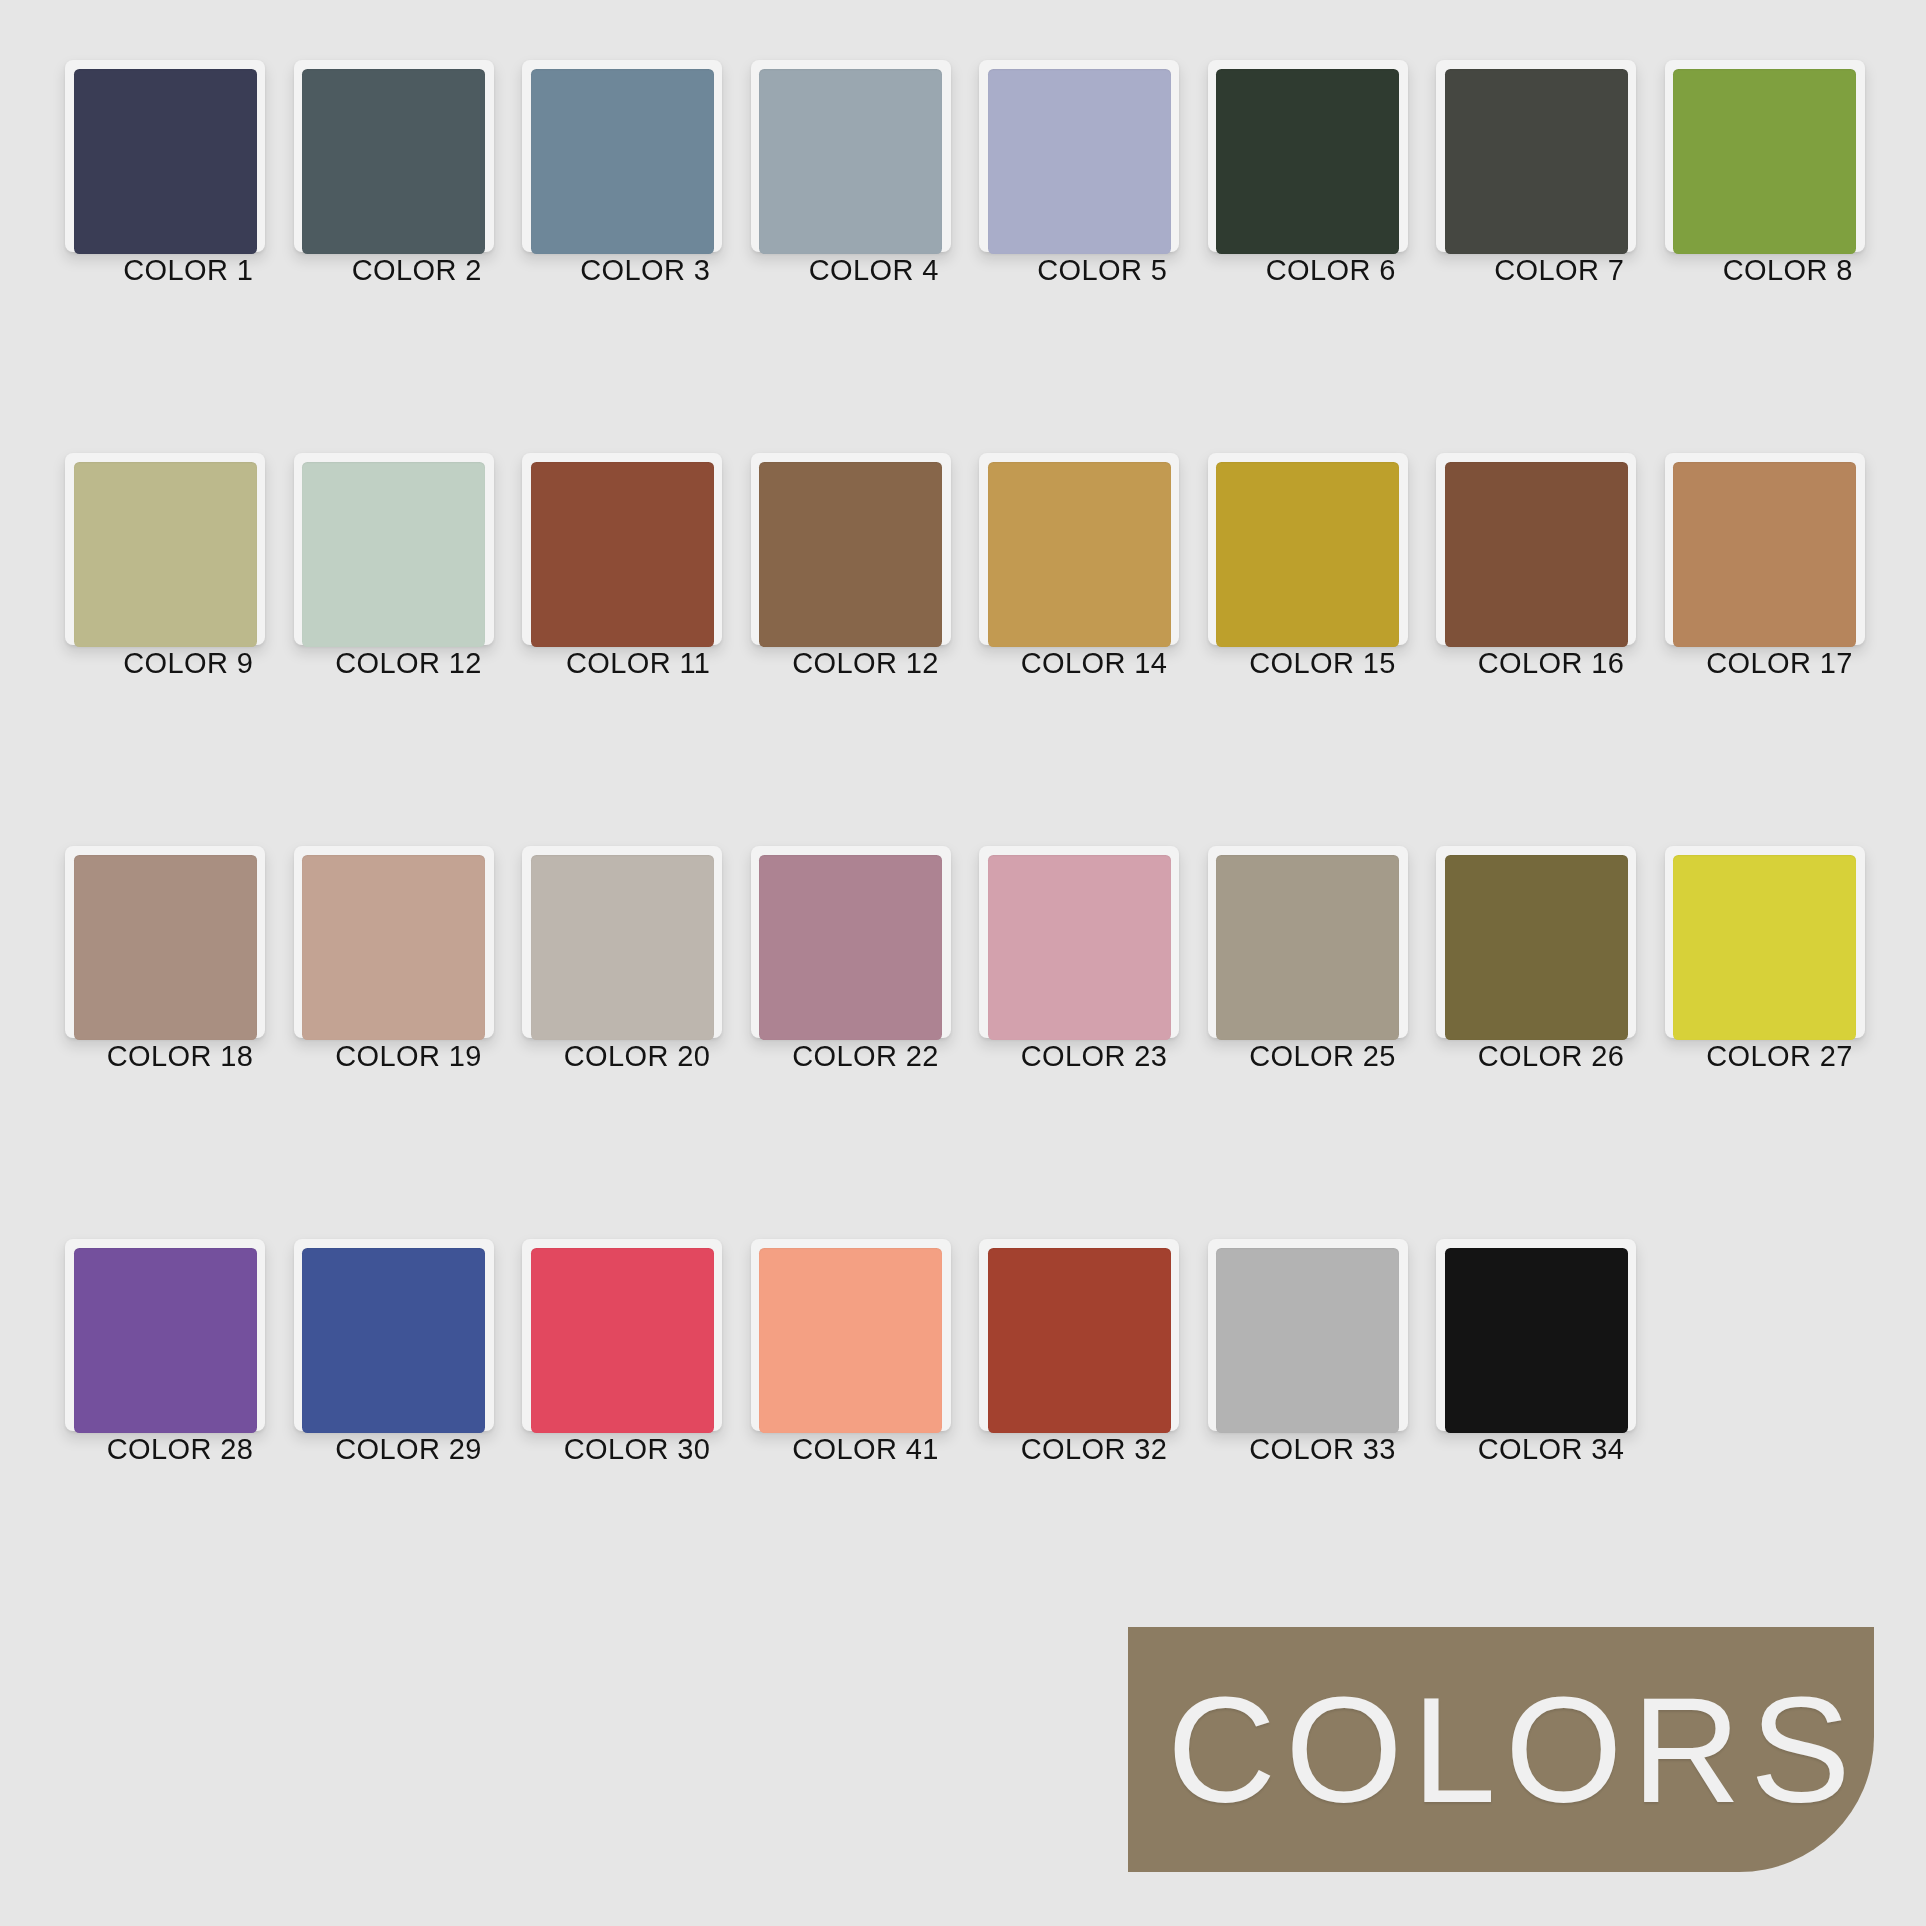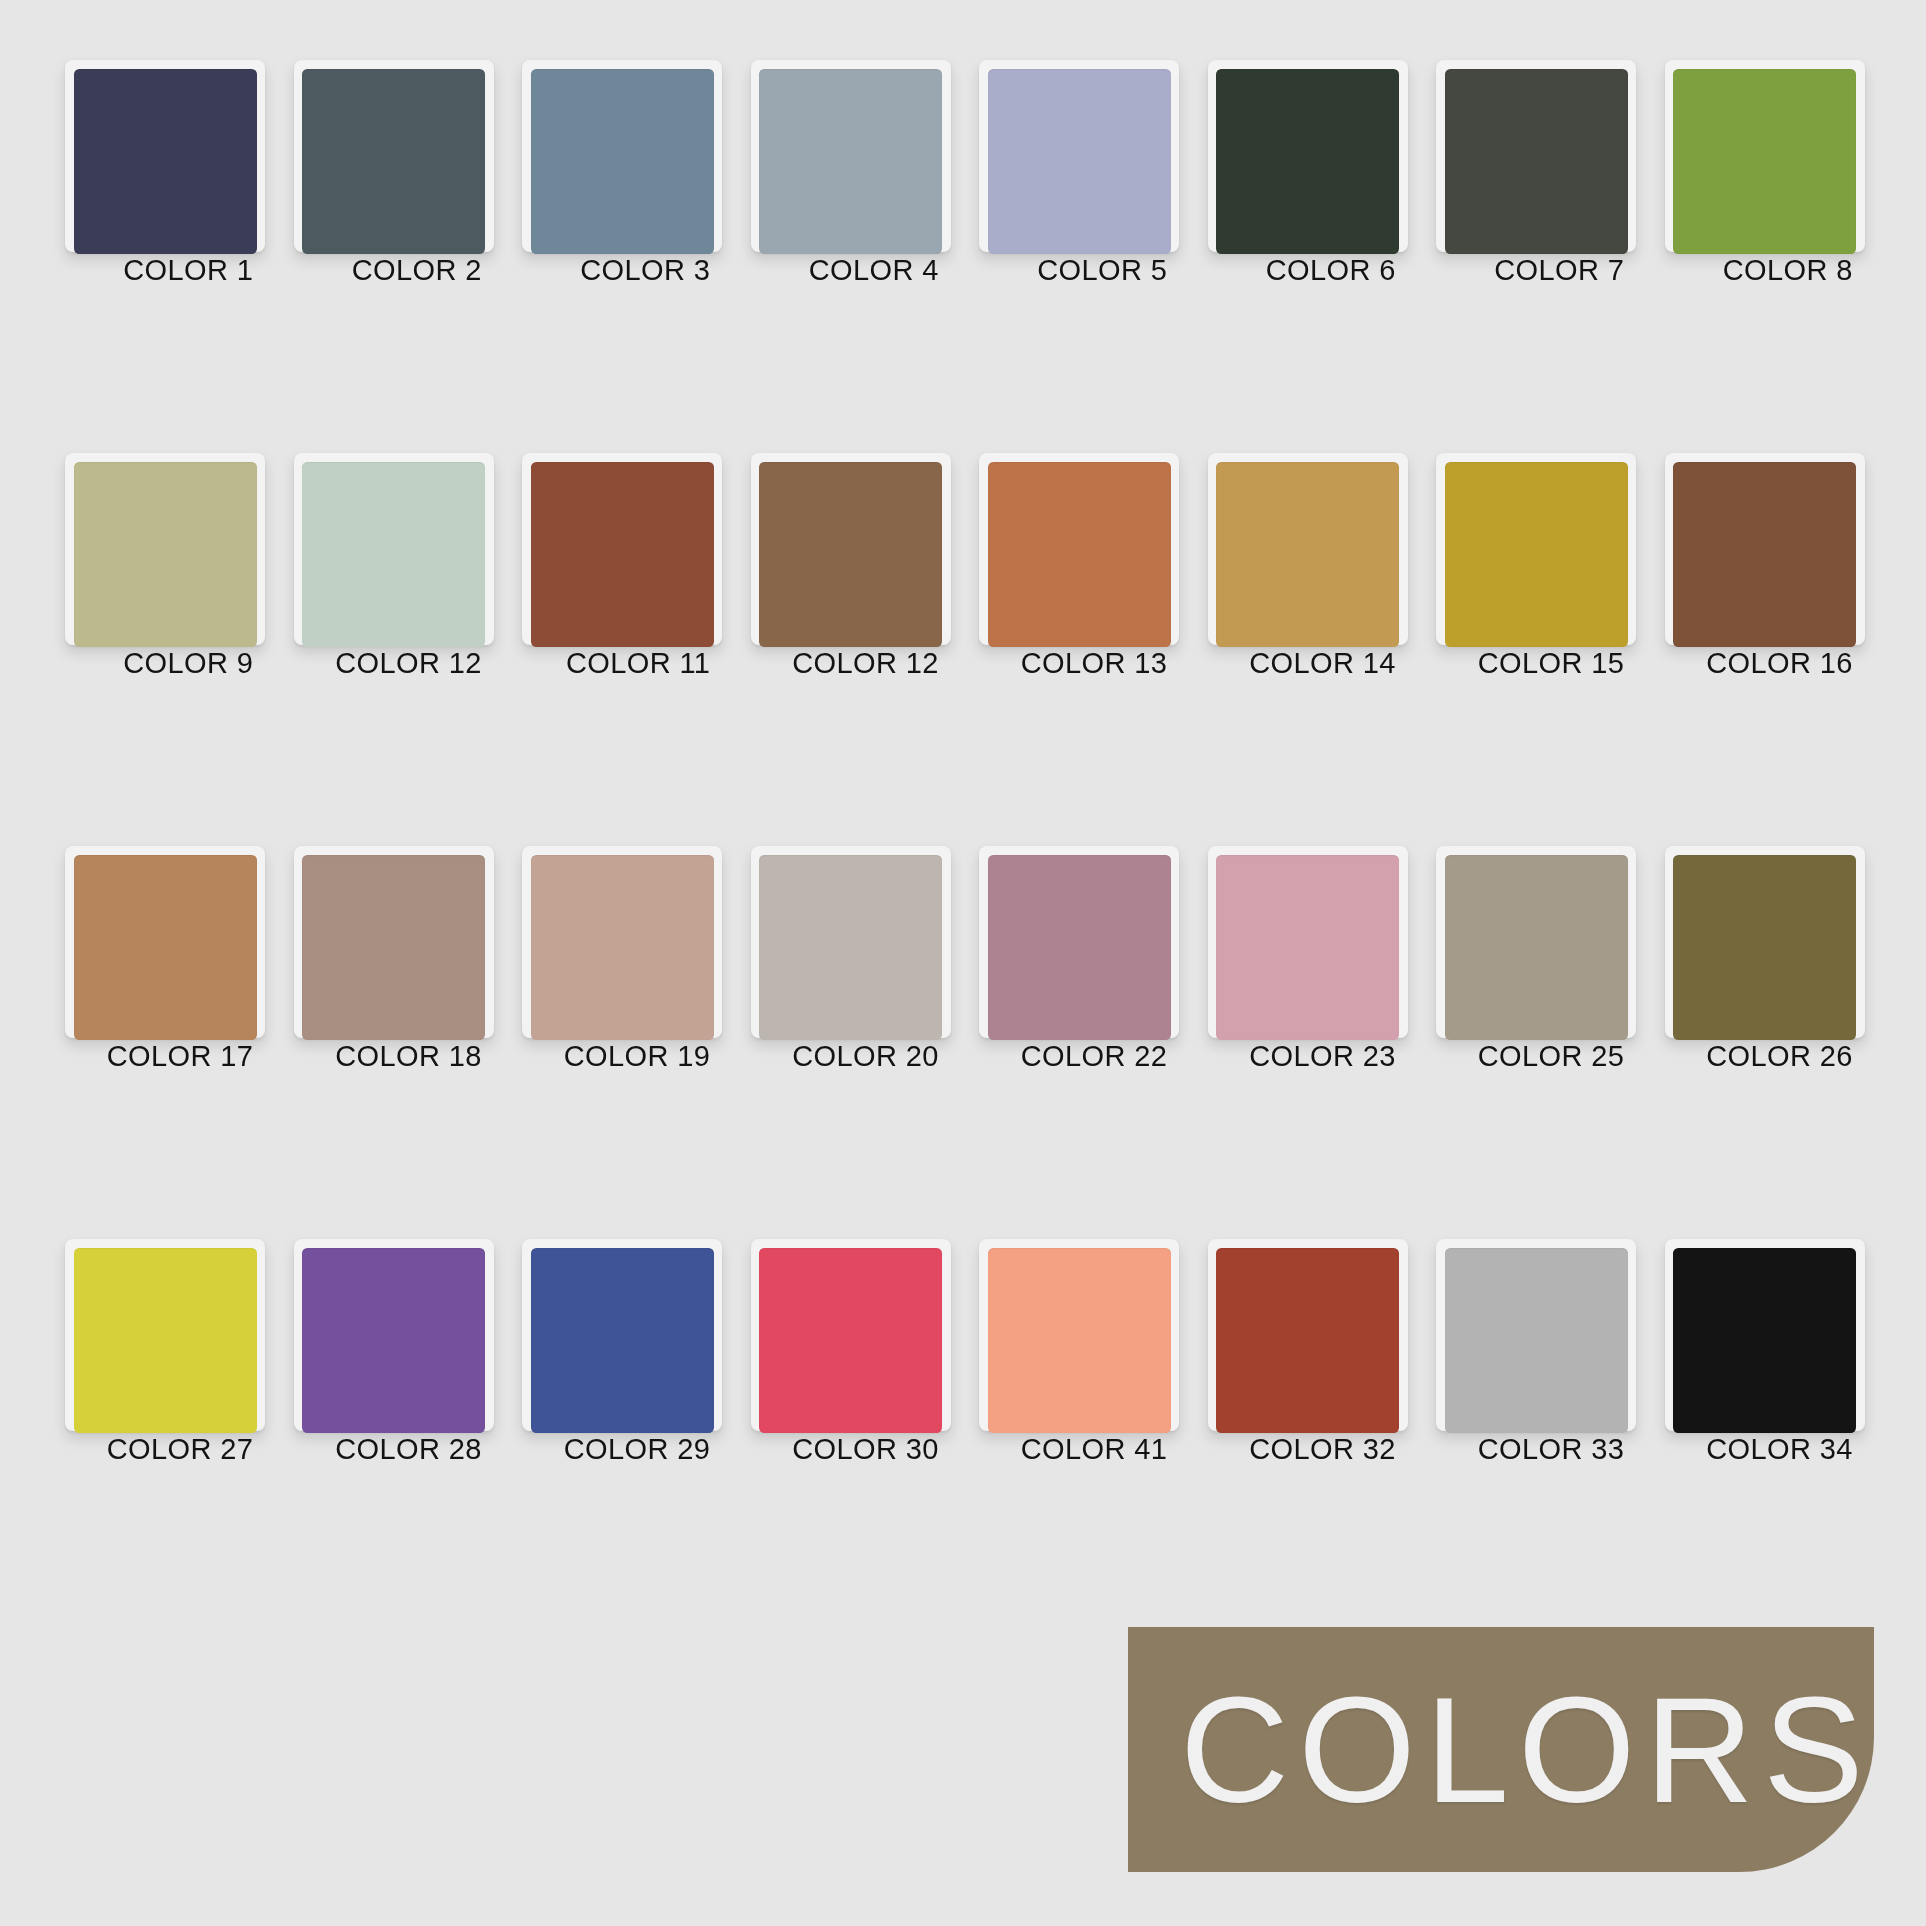--- a/index.html
+++ b/index.html
@@ -78,21 +78,21 @@
     position: absolute;
     left: 1128px;
     top: 1627px;
     width: 746px;
     height: 245px;
     background: #8c7c62;
     border-radius: 0 0 135px 0;
     display: flex;
     align-items: center;
     justify-content: flex-start;
-    padding-left: 52px;
+    padding-left: 39px;
     box-sizing: border-box;
   }
 
   #colors-banner-text {
     color: #f0f0f0;
     font-size: 151px;
     letter-spacing: 9.2px;
     font-family: "Liberation Sans", sans-serif;
     line-height: 1;
     text-shadow: 0 1.5px 2.3px rgba(0,0,0,0.10);
@@ -146,24 +146,20 @@
       </div>
       <div class="swatch-card">
         <div class="swatch-chip" style="background: rgb(141, 76, 54);"></div>
         <div class="swatch-label">COLOR 11</div>
       </div>
       <div class="swatch-card">
         <div class="swatch-chip" style="background: rgb(135, 102, 74);"></div>
         <div class="swatch-label">COLOR 12</div>
       </div>
       <div class="swatch-card">
-        <div class="swatch-chip" style="background: rgb(189, 115, 72);"></div>
-        <div class="swatch-label">COLOR 13</div>
-      </div>
-      <div class="swatch-card">
         <div class="swatch-chip" style="background: rgb(194, 154, 81);"></div>
         <div class="swatch-label">COLOR 14</div>
       </div>
       <div class="swatch-card">
         <div class="swatch-chip" style="background: rgb(189, 160, 44);"></div>
         <div class="swatch-label">COLOR 15</div>
       </div>
       <div class="swatch-card">
         <div class="swatch-chip" style="background: rgb(126, 81, 57);"></div>
         <div class="swatch-label">COLOR 16</div>

